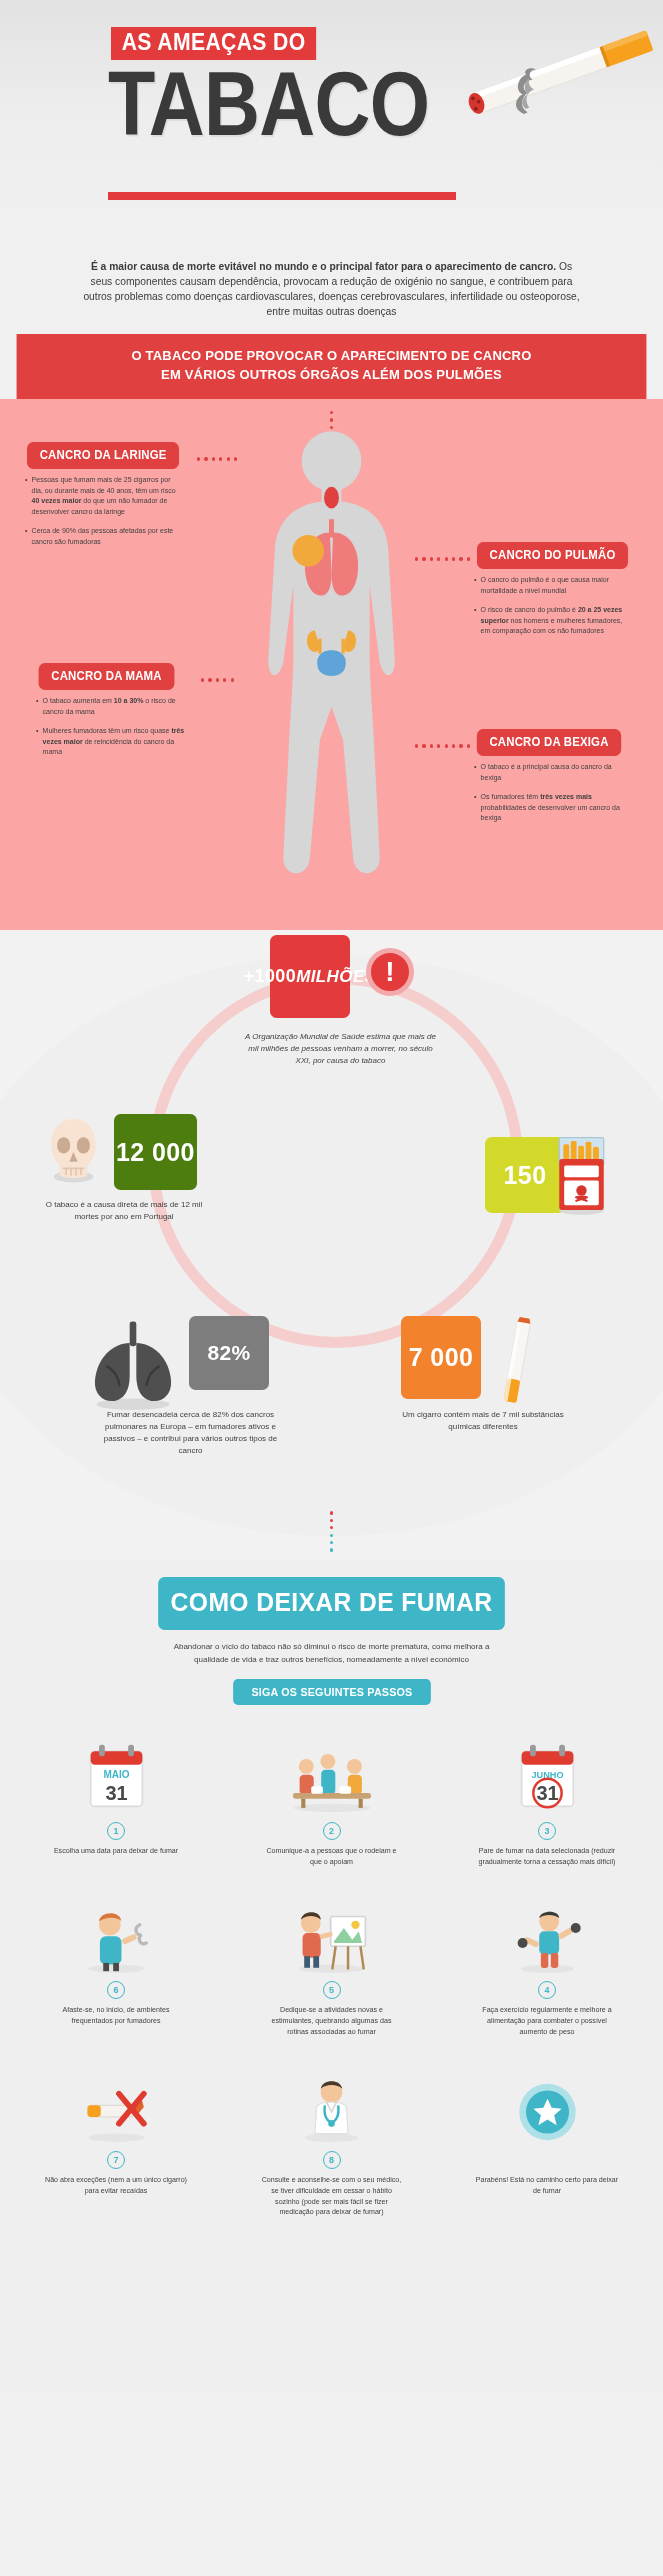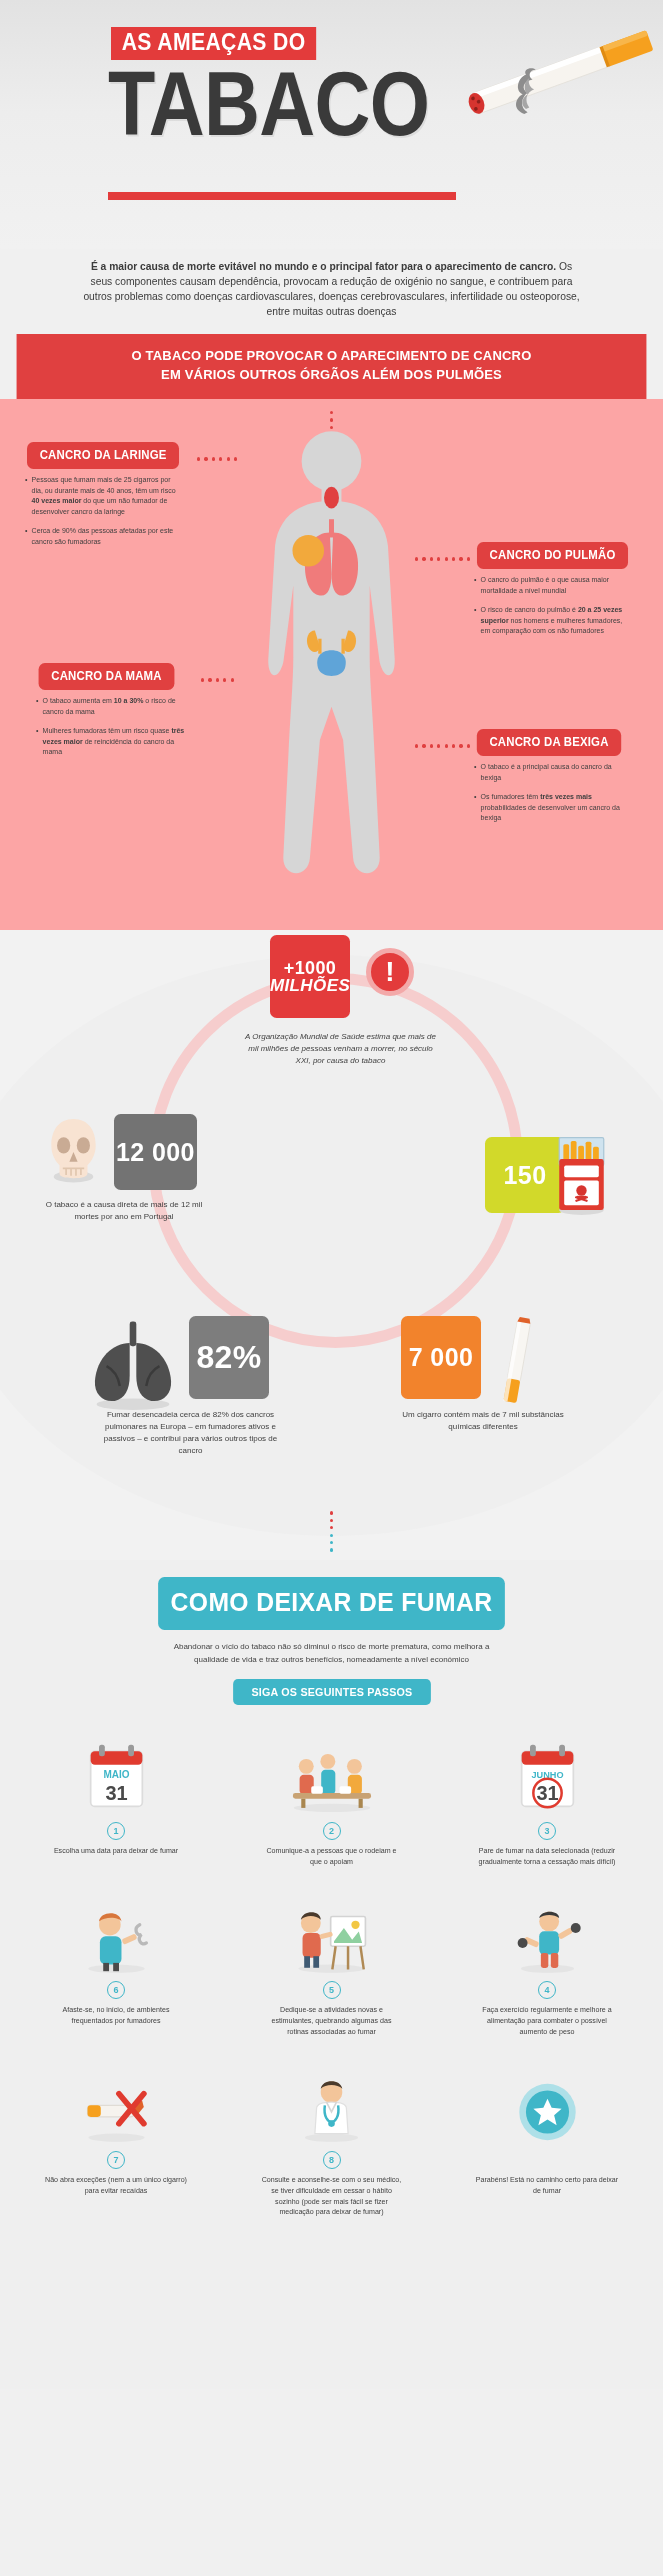--- a/index.html
+++ b/index.html
@@ -165,21 +165,21 @@
     position: absolute;
     border-radius: 6.6px;
     color: #fff;
     font-weight: bold;
     display: flex;
     align-items: center;
     justify-content: center;
     letter-spacing: 0.4px;
   }
   .card.red { background: #e33b3b; }
-  .card.dark { background: #737373; }
+  .card.dark { background: #4d7c0f; }
   .card.grey { background: #7d7d7d; }
   .card.yellow { background: #d2d92a; }
   .card.orange { background: #f2832c; }
 
   .stat-cap {
     position: absolute;
     text-align: center;
     font-size: 8px;
     line-height: 1.5;
     color: #3f3f3f;
@@ -414,21 +414,21 @@
   <ul class="bullets right" style="left:474px; top:363px;">
     <li>O tabaco é a principal causa do cancro da bexiga</li>
     <li>Os fumadores têm <b>três vezes mais</b> probabilidades de desenvolver um cancro da bexiga</li>
   </ul>
 </div>
 
 <div class="stats">
   <div class="stats-ellipse"></div>
   <div class="ring"></div>
 
-  <div class="card red" style="left:270px; top:5px; width:80px; height:83px; flex-direction:column; font-size:18px; line-height:1.05;">
+  <div class="card red" style="left:270px; top:5px; width:80px; height:83px; flex-direction:row; font-size:18px; line-height:1.05;">
     <span>+1000</span>
     <span style="font-size:17px;font-style:italic;">MILHÕES</span>
   </div>
   <div class="warn-badge" style="left:366px; top:18px;">!</div>
   <div class="stat-cap" style="left:241px; top:101px; width:199px;font-style:italic;">A Organização Mundial de Saúde estima que mais de mil milhões de pessoas venham a morrer, no século XXI, por causa do tabaco</div>
 
   <svg style="position:absolute; left:48px; top:184px;" width="51" height="71" viewBox="0 0 62 86">
     <ellipse cx="31" cy="76" rx="24" ry="7" fill="#d9d9d9"></ellipse>
     <path d="M31 6 C13 6 4 20 4 38 C4 50 10 58 14 62 L14 72 C14 76 20 78 31 78 C42 78 48 76 48 72 L48 62 C52 58 58 50 58 38 C58 20 49 6 31 6 Z" fill="#f8e3d2"></path>
     <ellipse cx="19" cy="38" rx="8" ry="10" fill="#c9ab94"></ellipse>
@@ -461,21 +461,21 @@
     </g>
   </svg>
 
   <svg style="position:absolute; left:85px; top:388px;" width="96" height="93" viewBox="0 0 116 112">
     <ellipse cx="58" cy="104" rx="44" ry="7" fill="#d9d9d9"></ellipse>
     <rect x="54" y="4" width="8" height="30" rx="3" fill="#4f4f4f"></rect>
     <path d="M54 30 C34 30 14 48 12 76 C11 92 22 102 36 100 C48 98 54 86 54 70 Z" fill="#4f4f4f"></path>
     <path d="M62 30 C82 30 102 48 104 76 C105 92 94 102 80 100 C68 98 62 86 62 70 Z" fill="#4f4f4f"></path>
     <path d="M26 58 C34 62 40 70 42 82 M90 58 C82 62 76 70 74 82" stroke="#3a3a3a" stroke-width="3" fill="none"></path>
   </svg>
-  <div class="card grey" style="left:189px; top:386px; width:80px; height:83px; font-size:32px;">82%</div>
+  <div class="card grey" style="left:189px; top:386px; width:80px; height:74px; font-size:21px;">82%</div>
   <div class="stat-cap" style="left:91px; top:479px; width:199px;">Fumar desencadeia cerca de 82% dos cancros pulmonares na Europa – em fumadores ativos e passivos – e contribui para vários outros tipos de cancro</div>
 
   <div class="card orange" style="left:401px; top:386px; width:80px; height:83px; font-size:25px;">7 000</div>
   <svg style="position:absolute; left:494px; top:385px;" width="46" height="93" viewBox="0 0 56 112">
     <g transform="rotate(10 28 56)">
       <rect x="20" y="6" width="16" height="74" rx="3" fill="#f8f6f2" stroke="#e3dfd8" stroke-width="1"></rect>
       <rect x="20" y="78" width="16" height="28" rx="3" fill="#f6a01e"></rect>
       <rect x="20" y="6" width="5" height="100" fill="#ffffff" opacity="0.7"></rect>
       <path d="M20 8 L36 8 L34 2 L22 2 Z" fill="#e0622a"></path>
     </g>

